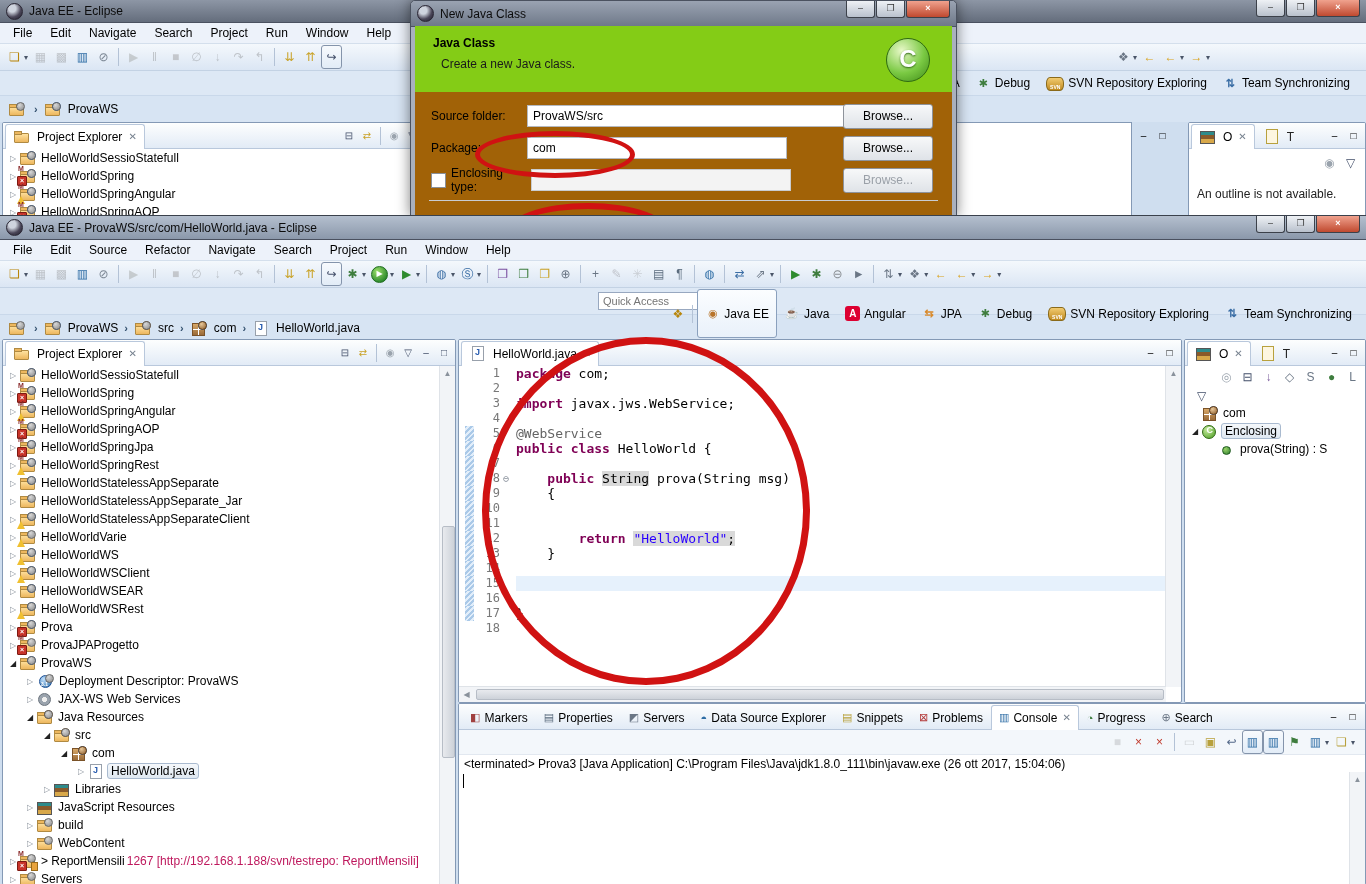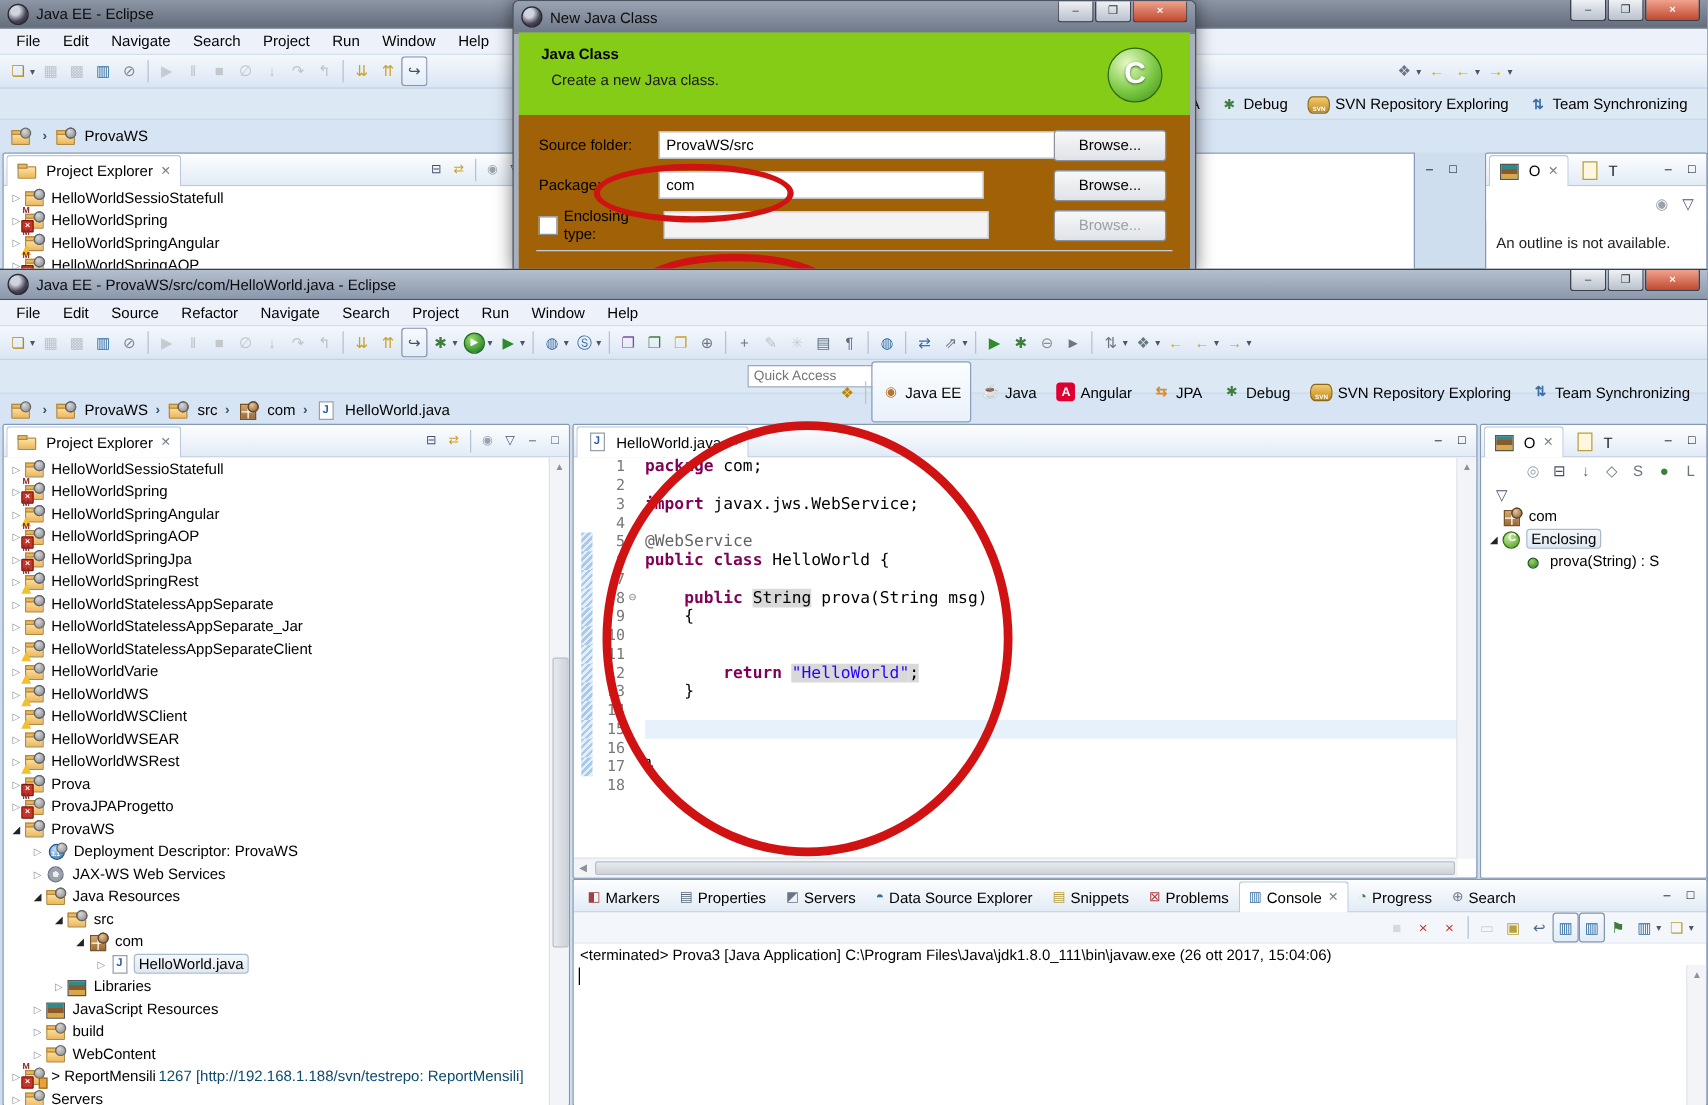--- a/index.html
+++ b/index.html
@@ -70,21 +70,21 @@
   .ptool .tbi{height:19px;}
   .ptool .tbg{font-size:10px;width:14px;}
 
   
   .tree{position:absolute;overflow:hidden;background:#fff;}
   .trow{height:18px;display:flex;align-items:center;font-size:12px;white-space:nowrap;}
   .arr{width:12px;flex:none;font-size:8px;color:#8a929c;text-align:center;}
   .arr.exp{color:#222;}
   .tlb{padding:0 2px;}
   .sel>.tlb{background:linear-gradient(#f5f8fb,#dfe8f1);border:1px solid #a9bacf;border-radius:3px;padding:0 3px;}
-  .dec{color:#0c4a6e;}
+  .dec{color:#be185d;}
   .tic{width:17px;height:15px;position:relative;display:inline-block;flex:none;margin-right:3px;}
   .tic.fold::before{content:"";position:absolute;left:1px;top:4px;width:13px;height:8px;
        background:linear-gradient(#ffe2a0,#edb75e);border:1px solid #b08a42;border-radius:1px;}
   .tic.fold::after{content:"";position:absolute;left:1px;top:2px;width:6px;height:2px;background:#edb75e;border:1px solid #b08a42;}
   .ovg,.ovp,.ovd{position:absolute;right:0px;top:0px;width:7px;height:7px;border-radius:50%;z-index:2;}
   .ovg{background:radial-gradient(circle at 35% 30%,#bfe0ff,#3b7dd8);border:1px solid #1d4f94;}
   .ovp{background:radial-gradient(circle at 35% 30%,#e8c89a,#8a5a2a);border:1px solid #6a4218;}
   .ovd{background:radial-gradient(circle at 35% 30%,#d8d8d8,#888);border:1px solid #666;}
   .tic.pkg::before{content:"";position:absolute;left:2px;top:2px;width:11px;height:11px;border:1px solid #7a5228;
        background:linear-gradient(#fff,#fff) 50% 0/1px 100% no-repeat,linear-gradient(#fff,#fff) 0 50%/100% 1px no-repeat,

